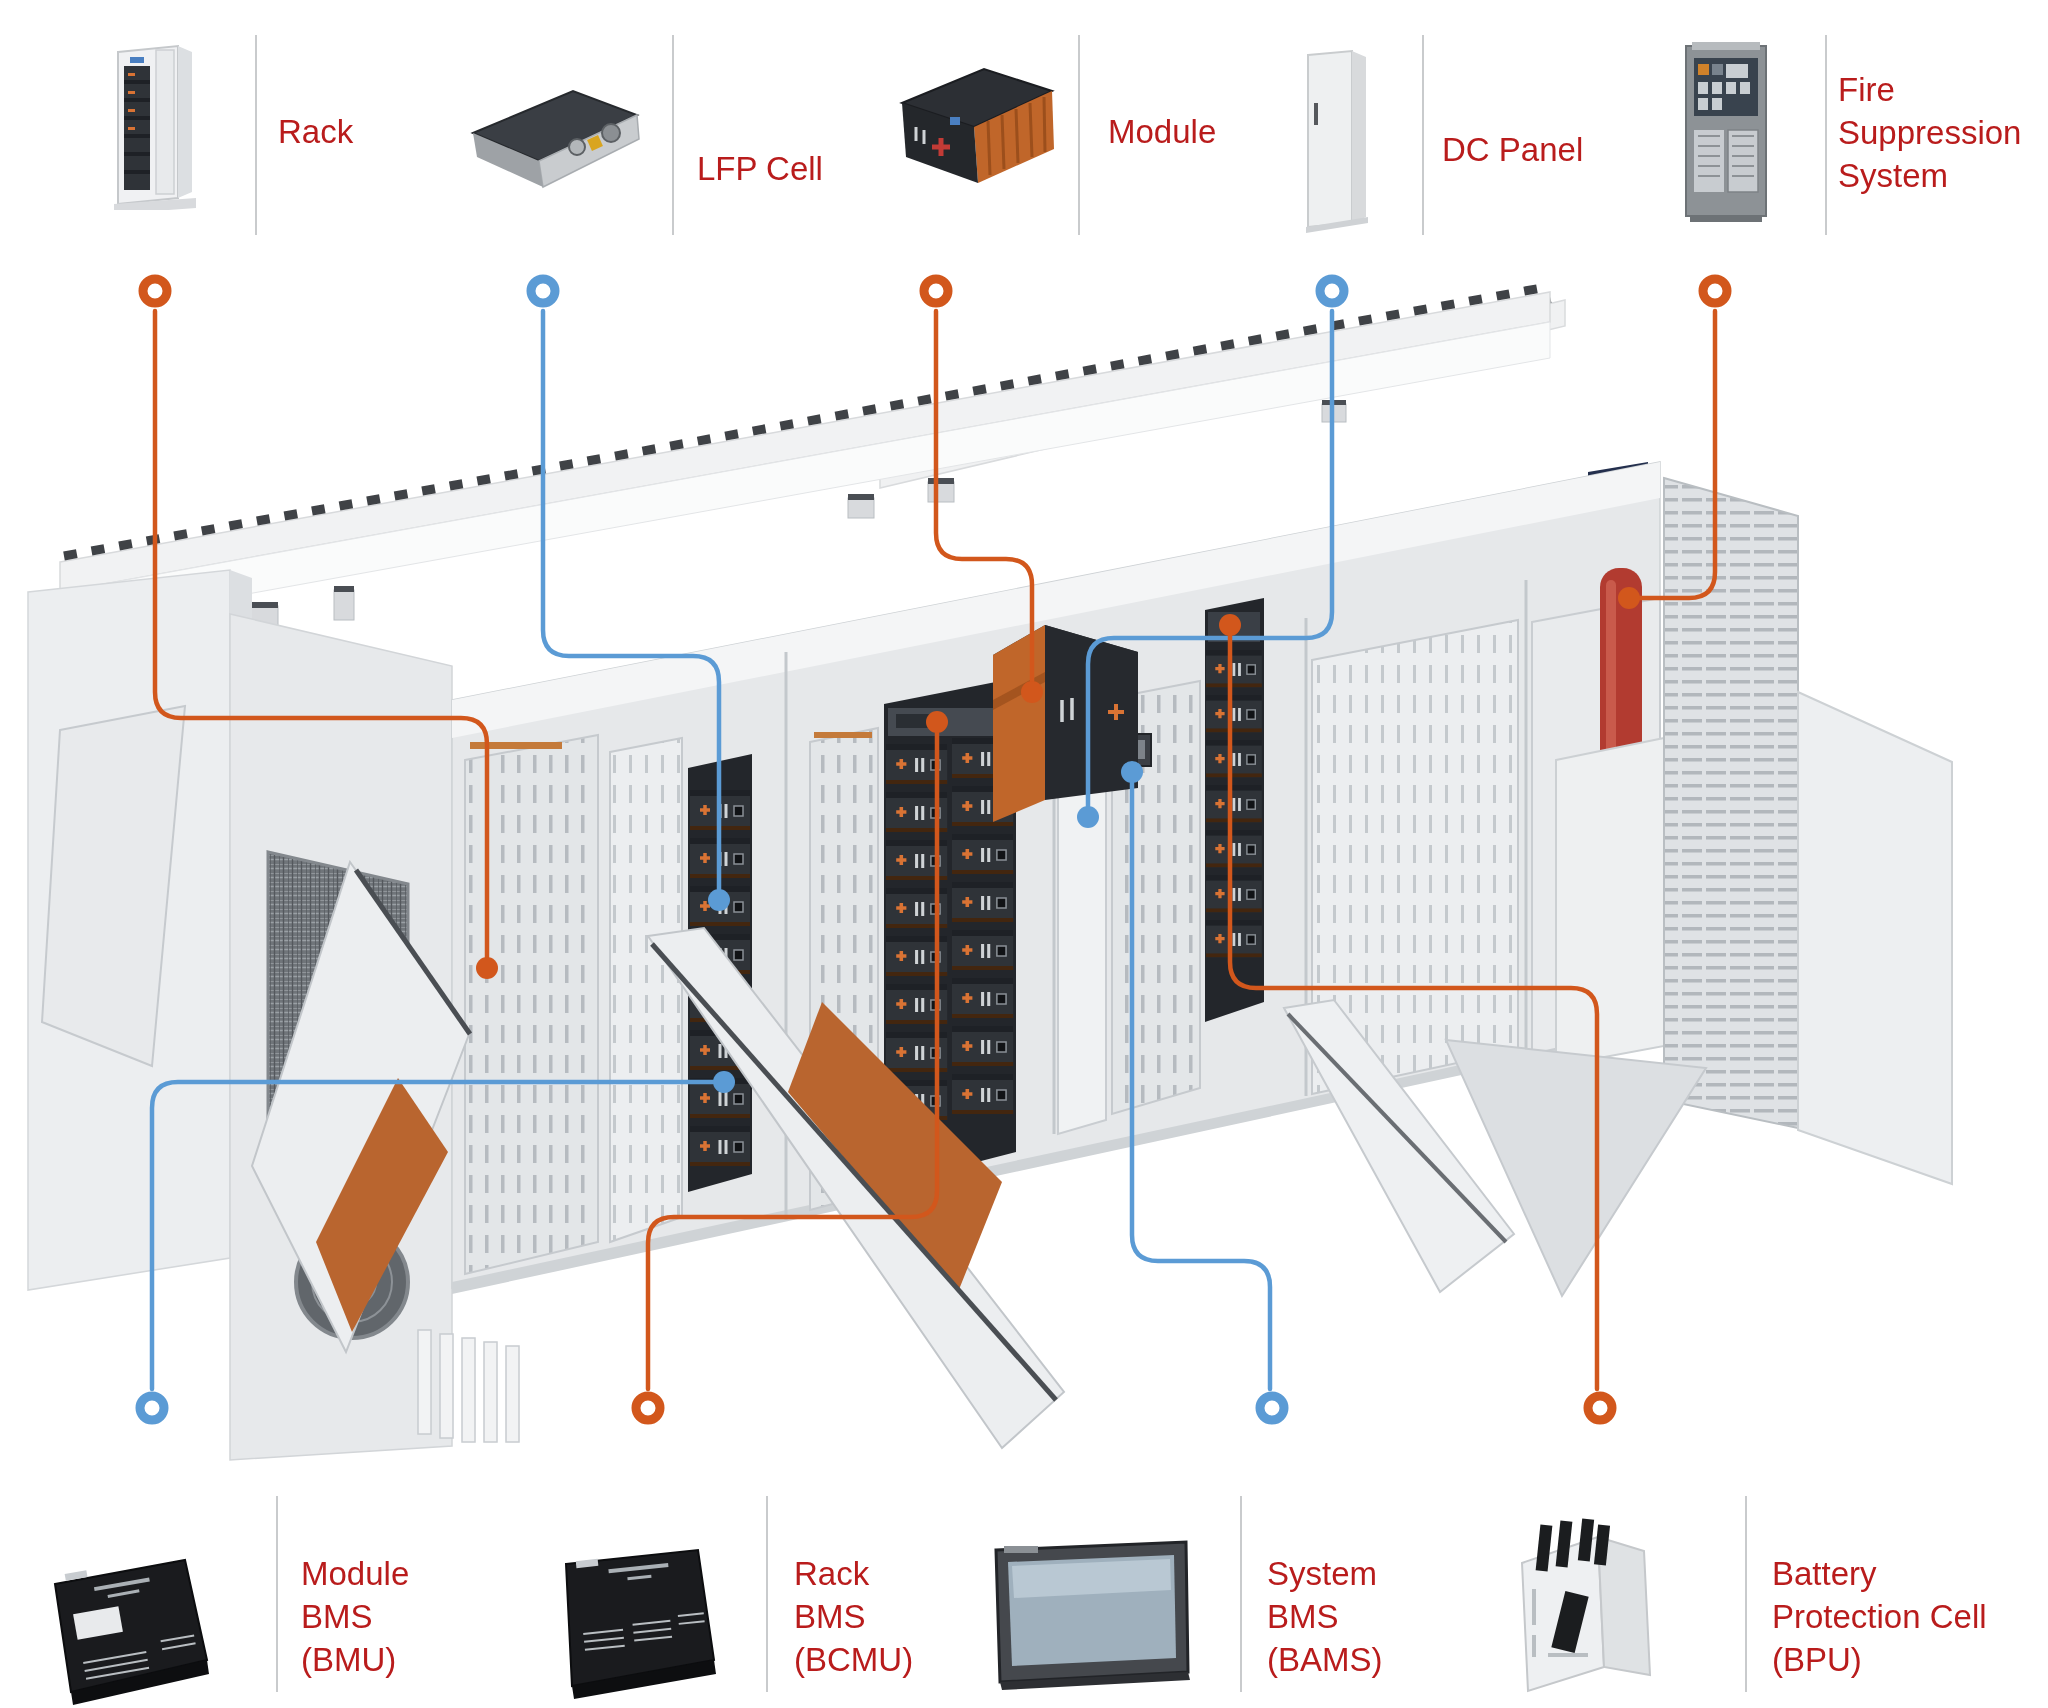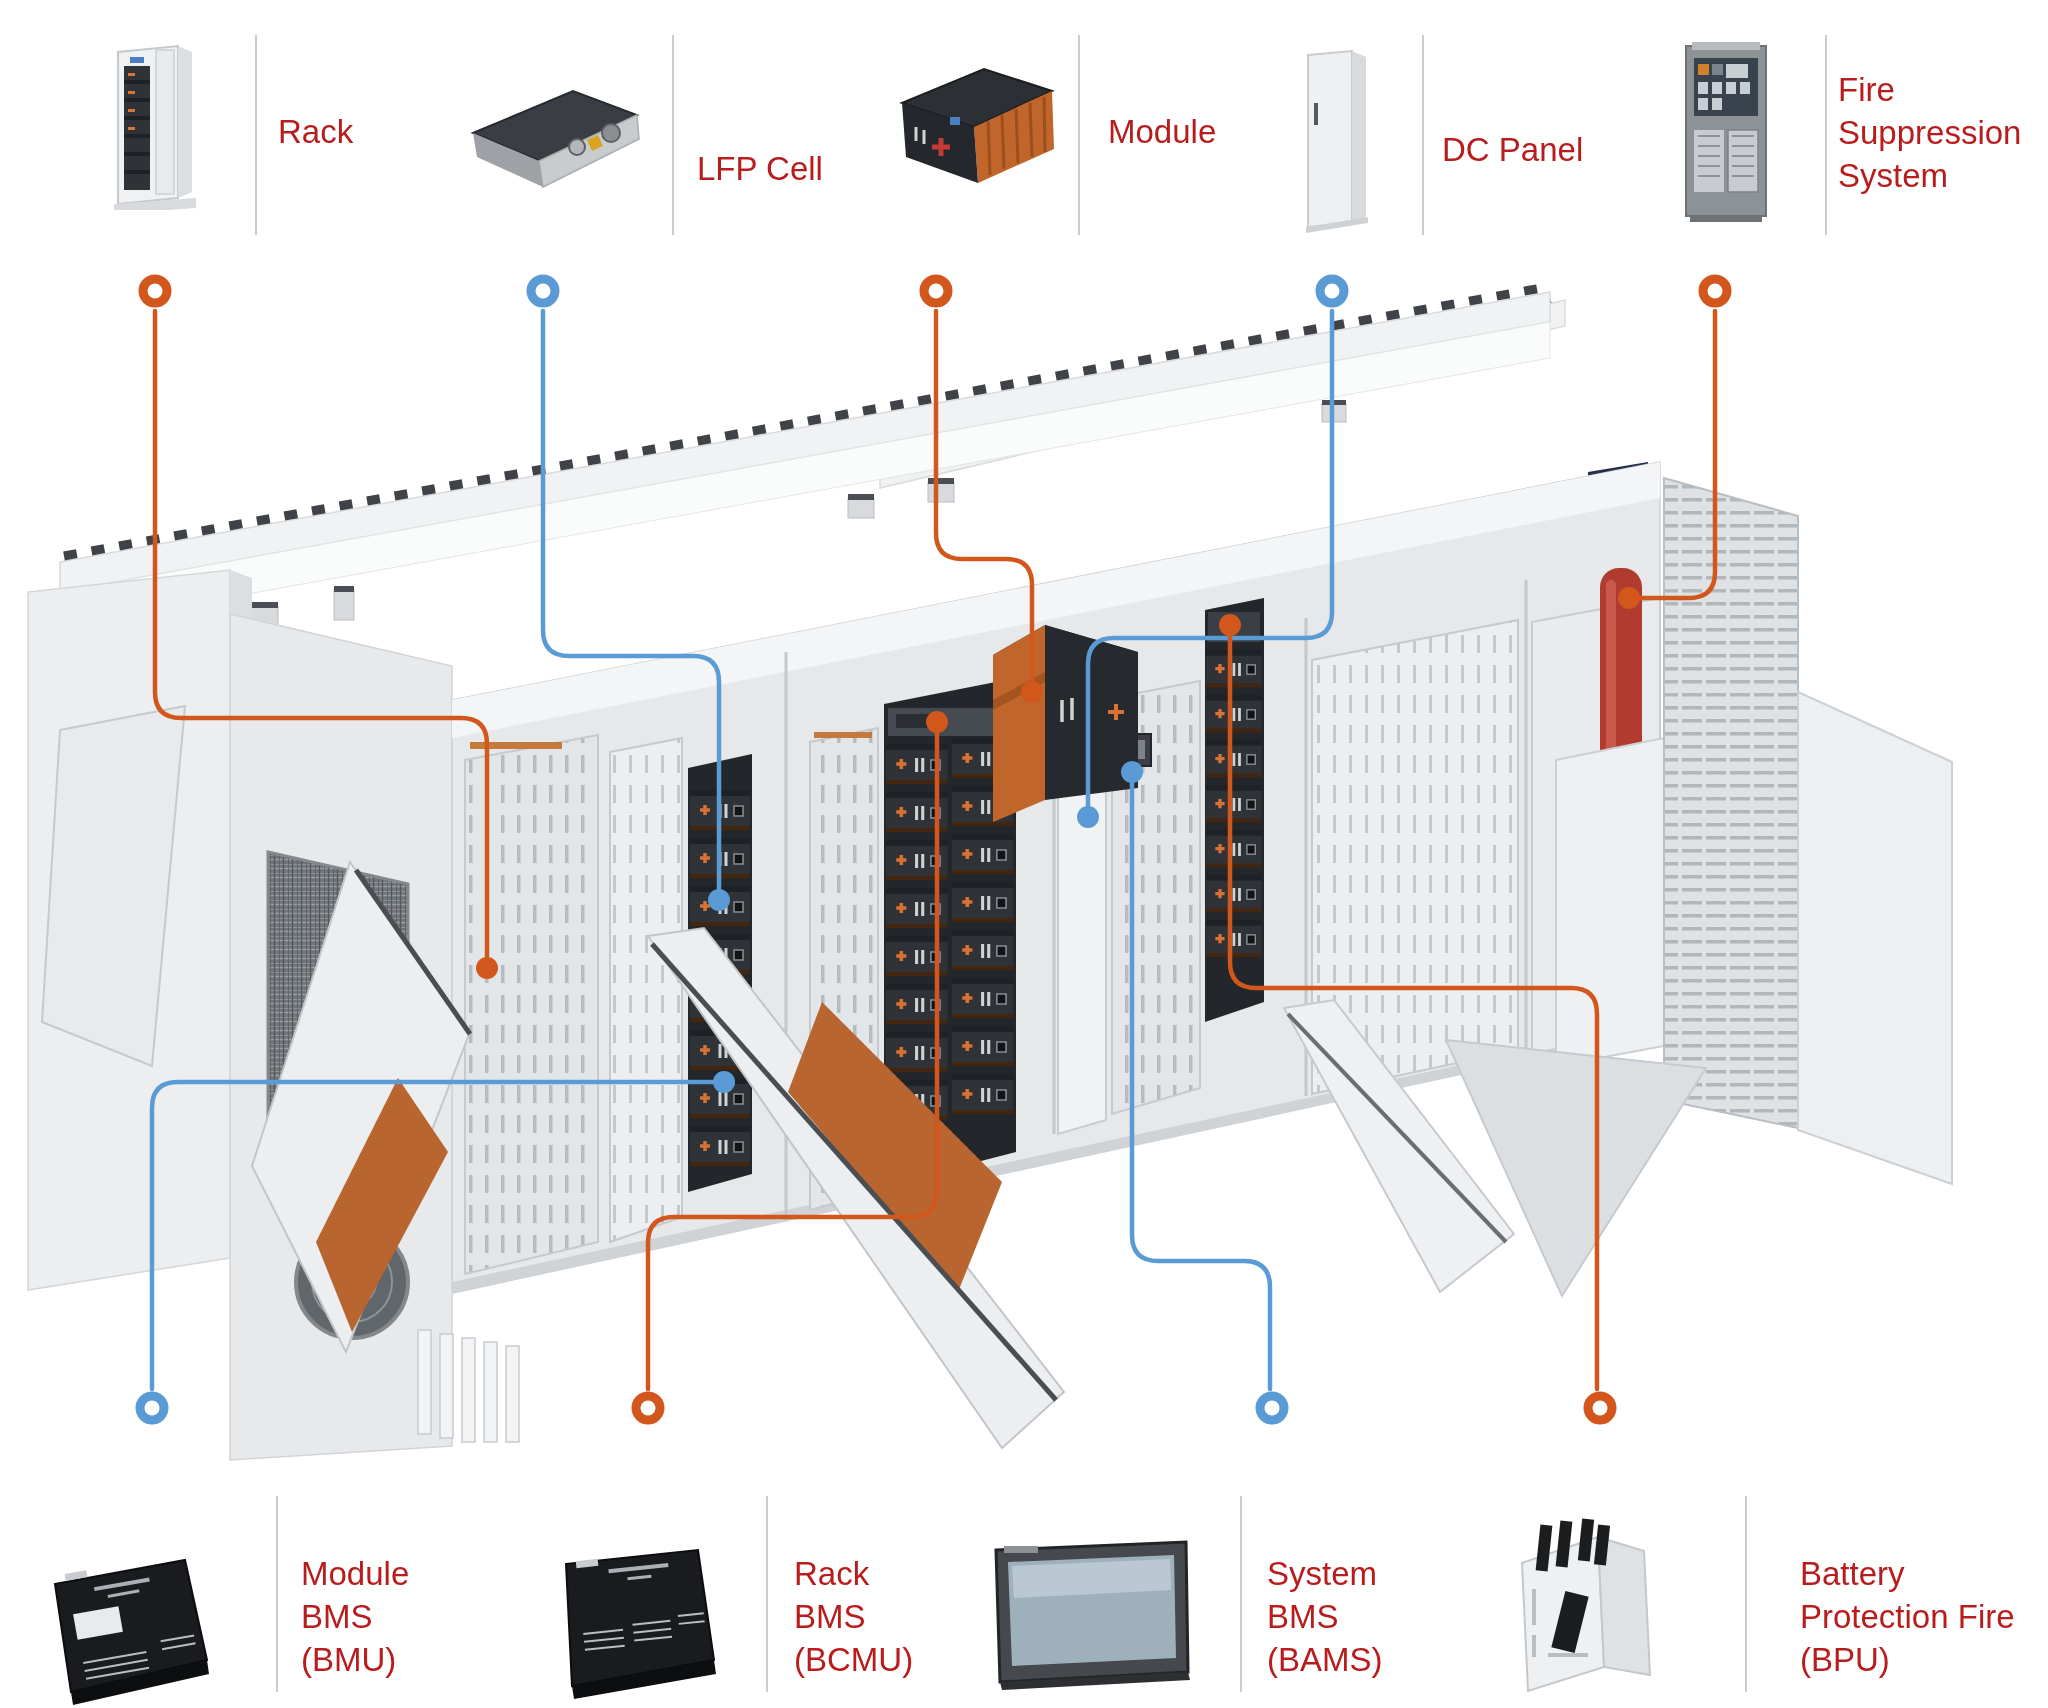--- a/index.html
+++ b/index.html
@@ -418,20 +418,20 @@
         <rect x="96" y="20" width="12" height="40" transform="rotate(6 102 40)"></rect>
         <rect x="58" y="88" width="24" height="58" transform="rotate(14 70 117)"></rect>
       </g>
       <g fill="none" stroke="#b9bec2" stroke-width="4">
         <path d="M34 84v36"></path>
           <path d="M34 130v22"></path>
           <path d="M88 150h-40"></path>
       </g>
     </svg>
     <div class="divider" style="left:1745px;top:1496px;height:196px;"></div>
-    <div class="legend-label" style="left:1772px;top:1552px;margin-left:28px;">
+    <div class="legend-label" style="left:1772px;top:1552px;">
       <div>Battery</div>
-      <div>Protection Fire</div>
+      <div>Protection Cell</div>
       <div>(BPU)</div>
     </div>
   </div>
 
 </div>
 
 </body></html>

